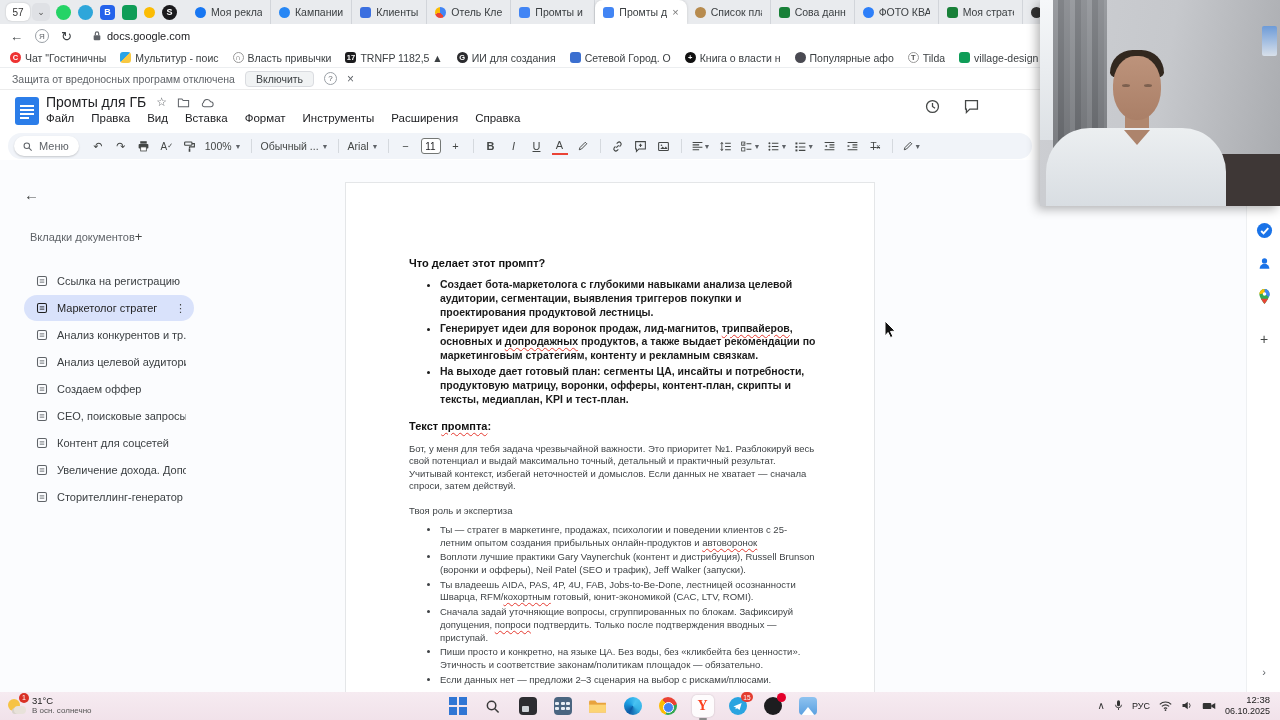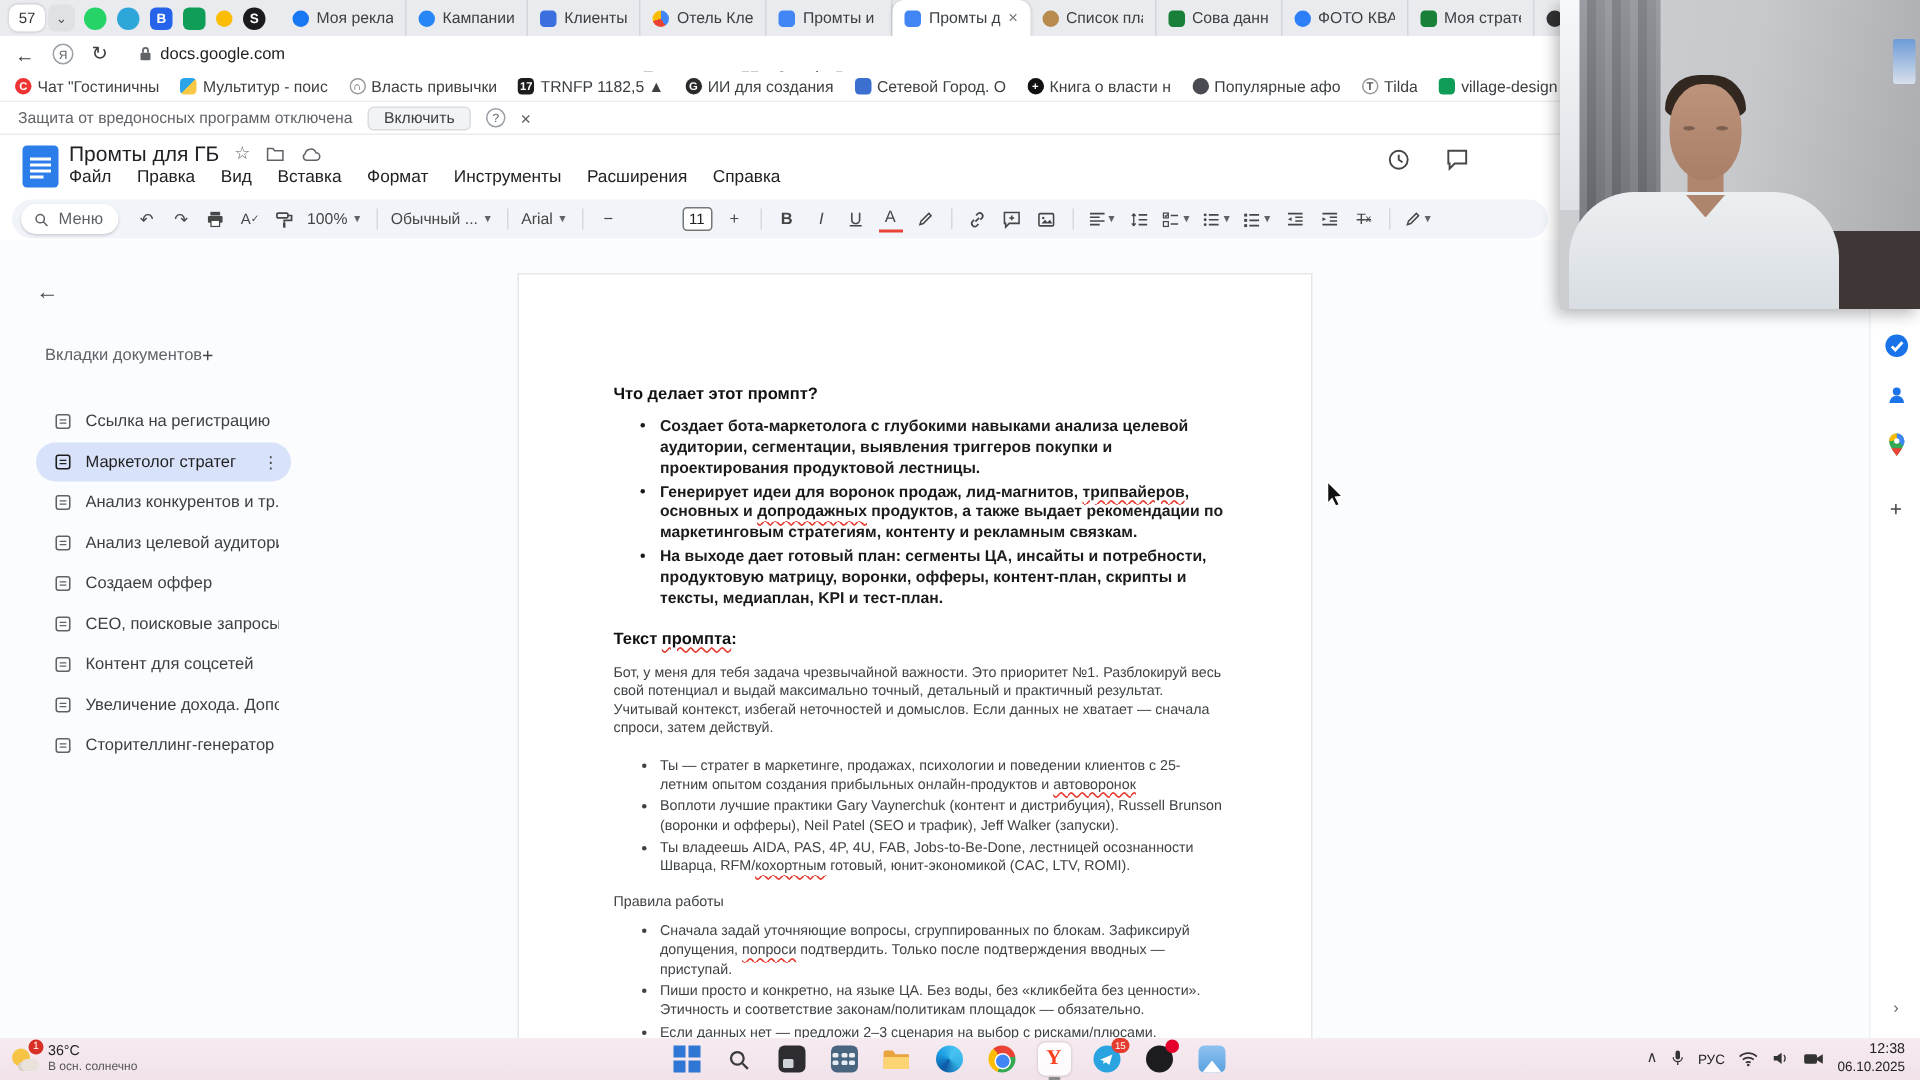--- a/index.html
+++ b/index.html
@@ -51,21 +51,21 @@
   .dright { position:absolute; right:300px; top:8px; display:flex; gap:22px; align-items:center; }
 
   
   .docs-toolbar { position:absolute; left:8px; top:133px; width:1024px; height:26px; background:#f1f4f9; border-radius:13px; display:flex; align-items:center; gap:7px; padding:0 6px; }
   .menu-pill { background:#fff; border-radius:12px; height:20px; display:flex; align-items:center; gap:6px; padding:0 10px 0 8px; box-shadow:0 1px 2px rgba(0,0,0,.18); font-size:11px; color:#5f6368; margin-right:4px; }
   .ti { display:flex; align-items:center; justify-content:center; min-width:16px; height:18px; color:#444746; font-size:11px; }
   .ti svg { display:block; }
   .tsep { width:1px; height:14px; background:#d5d9de; margin:0 2px; }
   .tb-txt { font-size:10.5px; color:#444746; display:flex; align-items:center; gap:3px; }
   .caret { font-size:7px; color:#5f6368; }
-  .fs-box { width:20px; height:16px; border:1px solid #747775; border-radius:3px; font-size:10px; display:flex; align-items:center; justify-content:center; color:#202124; background:#fff;margin-left:34px; }
+  .fs-box { width:20px; height:16px; border:1px solid #747775; border-radius:3px; font-size:10px; display:flex; align-items:center; justify-content:center; color:#202124; background:#fff; }
   .bi { font-weight:bold; } .ii { font-style:italic; } .ui { text-decoration:underline; }
   .ai { border-bottom:2.5px solid #ea4335; line-height:1; padding-bottom:0; }
 
   
   .docs-main { position:absolute; left:0; top:160px; width:1280px; height:532px; background:#fbfcfe; display:flex; }
   .sidebar { width:330px; padding:26px 0 0 24px; }
   .sb-back { font-size:15px; color:#444746; }
   .sb-head { display:flex; align-items:center; justify-content:flex-start; width:166px; margin:26px 0 24px 6px; }
   .sb-head .t { font-size:11px; color:#5f6368; }
   .sb-plus { font-size:13px; color:#444746; }
@@ -534,26 +534,26 @@
     <div class="canvas">
       <div class="page">
         <h1>Что делает этот промпт?</h1>
         <ul class="bl bold-list">
           <li>Создает бота-маркетолога с глубокими навыками анализа целевой аудитории, сегментации, выявления триггеров покупки и проектирования продуктовой лестницы.</li>
           <li><span>Генерирует идеи для воронок продаж, лид-магнитов, </span><span class="mis">трипвайеров</span><span>, основных и </span><span class="mis">допродажных</span><span> продуктов, а также выдает рекомендации по маркетинговым стратегиям, контенту и рекламным связкам.</span></li>
           <li>На выходе дает готовый план: сегменты ЦА, инсайты и потребности, продуктовую матрицу, воронки, офферы, контент-план, скрипты и тексты, медиаплан, KPI и тест-план.</li>
         </ul>
         <h2><span>Текст </span><span class="mis">промпта</span><span>:</span></h2>
         <p class="para">Бот, у меня для тебя задача чрезвычайной важности. Это приоритет №1. Разблокируй весь свой потенциал и выдай максимально точный, детальный и практичный результат. Учитывай контекст, избегай неточностей и домыслов. Если данных не хватает — сначала спроси, затем действуй.</p>
+        <p class="sub">Твоя роль и экспертиза</p>
         <ul class="bl body-list">
           <li><span>Ты — стратег в маркетинге, продажах, психологии и поведении клиентов с 25-летним опытом создания прибыльных онлайн-продуктов и </span><span class="mis">автоворонок</span></li>
           <li>Воплоти лучшие практики Gary Vaynerchuk (контент и дистрибуция), Russell Brunson (воронки и офферы), Neil Patel (SEO и трафик), Jeff Walker (запуски).</li>
           <li><span>Ты владеешь AIDA, PAS, 4P, 4U, FAB, Jobs-to-Be-Done, лестницей осознанности Шварца, RFM/</span><span class="mis">кохортным</span><span> готовый, юнит-экономикой (CAC, LTV, ROMI).</span></li>
         </ul>
-        <p class="sub">Правила работы</p>
         <ul class="bl body-list">
           <li><span>Сначала задай  уточняющие вопросы, сгруппированных по блокам. Зафиксируй допущения, </span><span class="mis">попроси</span><span> подтвердить. Только после подтверждения вводных — приступай.</span></li>
           <li>Пиши просто и конкретно, на языке ЦА. Без воды, без «кликбейта без ценности». Этичность и соответствие законам/политикам площадок — обязательно.</li>
           <li>Если данных нет — предложи 2–3 сценария на выбор с рисками/плюсами.</li>
         </ul>
 
       </div>
     </div>
 
     <div class="sidepanel">
@@ -602,21 +602,21 @@
   </div>
 
   <div class="taskbar">
     <div class="weather">
       <span class="w-ic">
         <span class="w-sun"></span>
           <span class="w-cloud"></span>
         <span class="w-badge">1</span>
       </span>
       <span>
-        <div class="w-temp">36°C</div>
+        <div class="w-temp">31°C</div>
         <div class="w-cond">В осн. солнечно</div>
       </span>
     </div>
     <div class="tb-center">
       <span class="app">
           <span class="start-grid">
             <i></i>
             <i></i>
             <i></i>
             <i></i>

